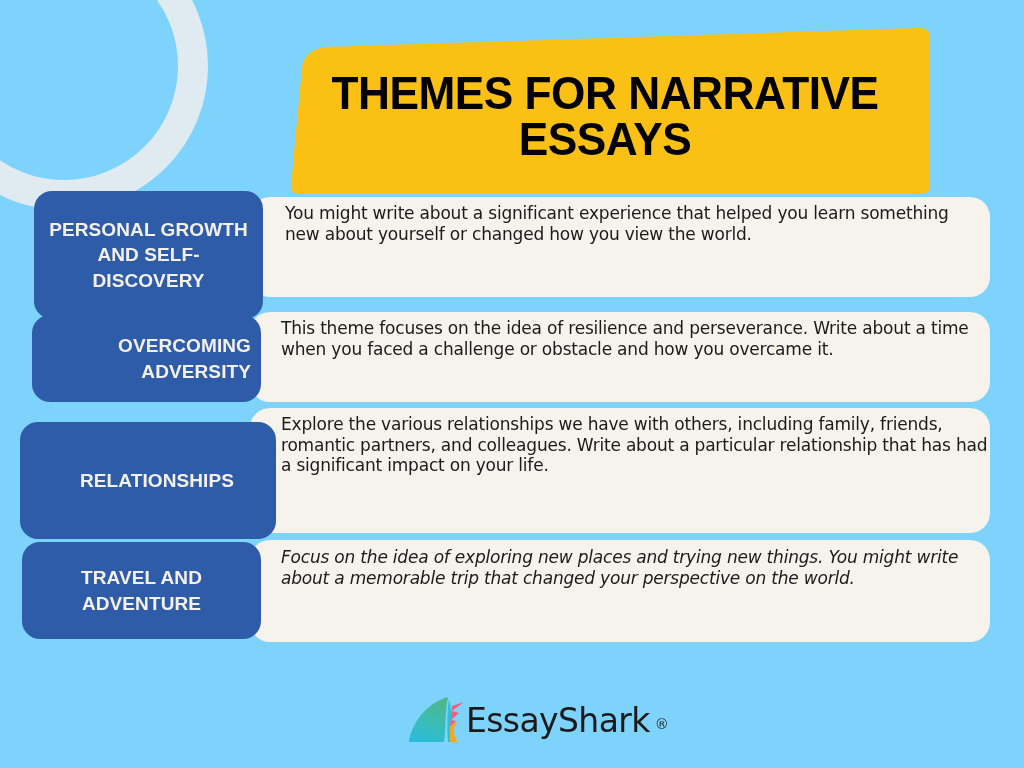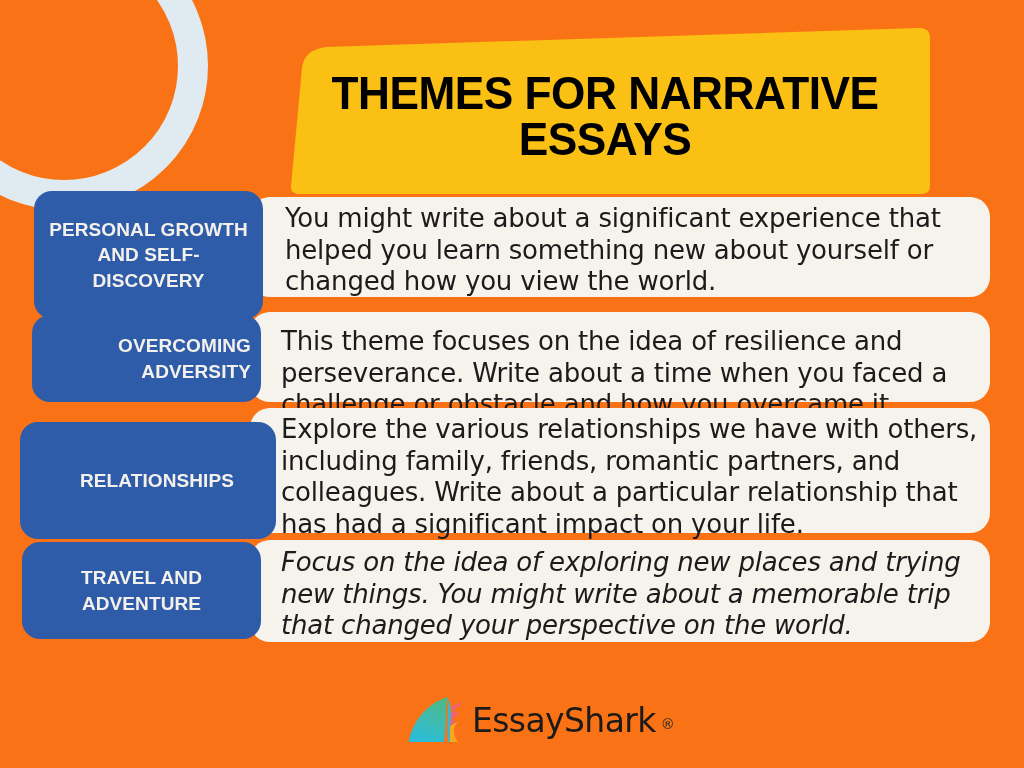--- a/index.html
+++ b/index.html
@@ -13,21 +13,21 @@
     background: #ffffff;
     font-family: "Liberation Sans", sans-serif;
     overflow: hidden;
     position: relative;
   }
 
   #poster {
     position: relative;
     width: 1024px;
     height: 768px;
-    background: #f97316;
+    background: #7dd3fc;
     overflow: hidden;
   }
 
   
   .deco-ring {
     position: absolute;
     left: -80px;
     top: -78px;
     width: 288px;
     height: 288px;
@@ -84,21 +84,21 @@
   .desc-box {
     position: absolute;
     background: #f6f2ec;
     border-radius: 20px;
     box-sizing: border-box;
   }
   .desc-text {
     position: absolute;
     color: #1b1b1b;
     font-family: "DejaVu Sans", sans-serif;
-    font-size: 26px;
+    font-size: 17px;
     line-height: 1.22;
     letter-spacing: -0.2px;
   }
   .label-box {
     position: absolute;
     background: #2f5ca8;
     border-radius: 18px;
     box-sizing: border-box;
     display: flex;
     align-items: center;
@@ -115,21 +115,21 @@
     text-transform: uppercase;
     padding: 0 10px;
   }
 
   
   #row-1 .desc-box  { left: 250px; top: 197px; width: 740px; height: 100px; }
   #row-1 .desc-text { left: 285px; top: 203px; width: 700px; }
   #row-1 .label-box { left: 34px;  top: 191px; width: 229px; height: 128px; }
 
   #row-2 .desc-box  { left: 250px; top: 312px; width: 740px; height: 90px; }
-  #row-2 .desc-text { left: 281px; top: 318px; width: 700px; margin-top: 8px; }
+  #row-2 .desc-text { left: 281px; top: 318px; width: 700px; }
   #row-2 .label-box { left: 32px;  top: 315px; width: 229px; height: 87px; text-align: right; }
 
   #row-3 .desc-box  { left: 250px; top: 408px; width: 740px; height: 125px; }
   #row-3 .desc-text { left: 281px; top: 414px; width: 710px; }
   #row-3 .label-box { left: 20px;  top: 422px; width: 256px; height: 117px; padding-left: 18px; }
 
   #row-4 .desc-box  { left: 250px; top: 540px; width: 740px; height: 102px; }
   #row-4 .desc-text { left: 281px; top: 547px; width: 700px; font-style: italic; }
   #row-4 .label-box { left: 22px;  top: 542px; width: 239px; height: 97px; justify-content: center; }
 
@@ -145,21 +145,20 @@
   .logo-fin {
     width: 58px;
     height: 48px;
     display: block;
   }
   .logo-word {
     font-family: "DejaVu Sans", sans-serif;
     font-size: 33px;
     color: #1a1a1a;
     letter-spacing: -0.6px;
-    margin-left: 6px;
     line-height: 1;
   }
   .logo-reg {
     font-family: "DejaVu Sans", sans-serif;
     font-size: 14px;
     color: #2a2a2a;
     margin-left: 5px;
     align-self: center;
     padding-top: 8px;
   }

